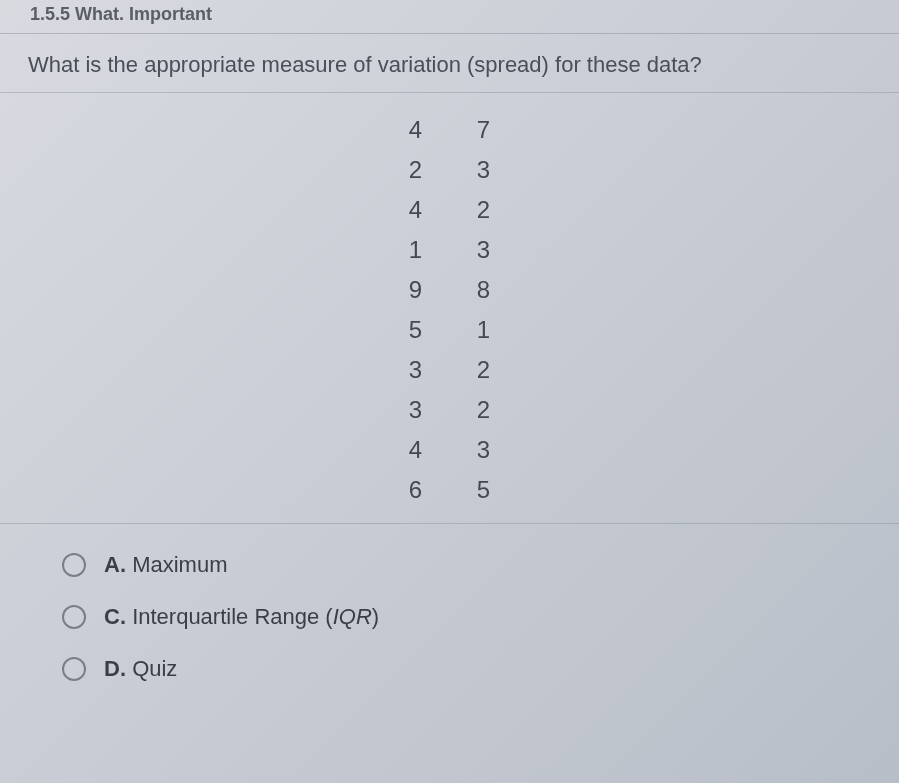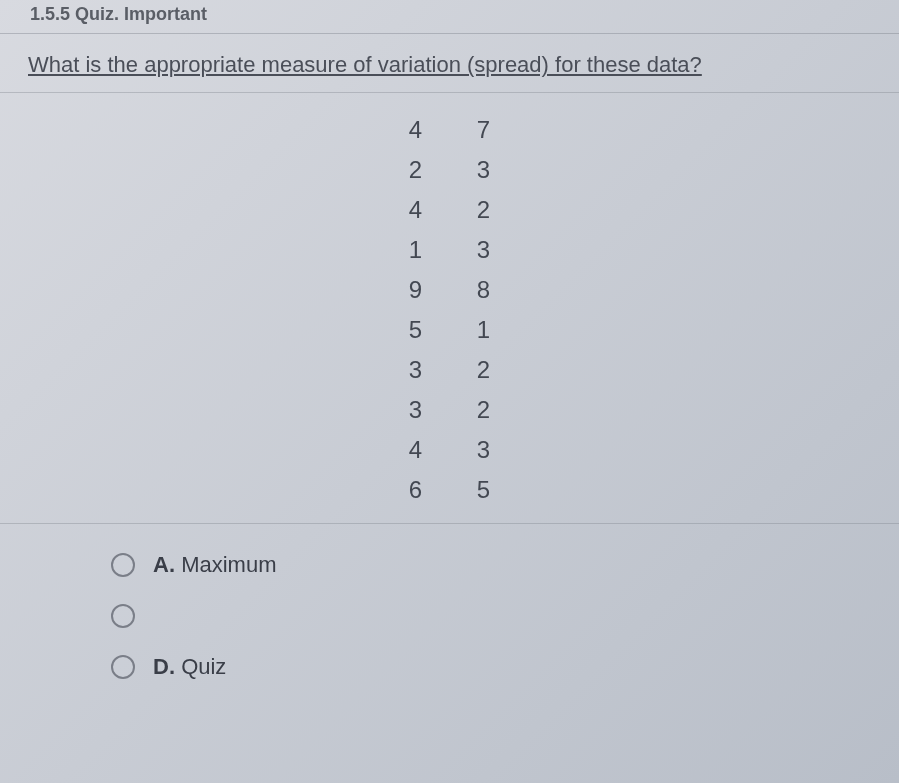--- a/index.html
+++ b/index.html
@@ -23,21 +23,20 @@
     padding: 4px 30px 8px 30px;
     border-bottom: 1px solid rgba(120,125,135,0.4);
     filter: blur(0.6px);
   }
   .question {
     padding: 18px 37px 14px 28px;
     color: #4a4e58;
     font-size: 22px;
     border-bottom: 1px solid rgba(120,125,135,0.35);
     filter: blur(0.4px);
-    text-decoration: underline;
   }
   .data-area {
     display: flex;
     justify-content: center;
     padding: 22px 0 18px 0;
     border-bottom: 1px solid rgba(120,125,135,0.35);
   }
   .data-columns {
     display: flex;
     gap: 44px;
@@ -49,21 +48,21 @@
   }
   .data-cell {
     font-size: 24px;
     color: #434852;
     text-align: center;
     width: 24px;
     line-height: 1.25;
     filter: blur(0.3px);
   }
   .options {
-    padding: 28px 40px 0 111px;
+    padding: 28px 40px 0 62px;
   }
   .option {
     display: flex;
     align-items: center;
     gap: 18px;
     margin-bottom: 26px;
     cursor: pointer;
   }
   .radio {
     width: 24px;
@@ -80,21 +79,21 @@
   .option-label .letter {
     font-weight: bold;
   }
   .italic { font-style: italic; }
 </style>
 </head>
 <body>
 
 <div class="page">
 
-  <div class="top-fragment">1.5.5 Quiz. Important</div>
+  <div class="top-fragment">1.5.5 What. Important</div>
 
   <div class="question">What is the appropriate measure of variation (spread) for these data?</div>
 
   <div class="data-area">
     <div class="data-columns">
       <div class="data-col">
         <span class="data-cell">4</span>
         <span class="data-cell">2</span>
         <span class="data-cell">4</span>
         <span class="data-cell">1</span>
@@ -123,20 +122,24 @@
   <div class="options">
     <div class="option">
       <div class="radio"></div>
       <div class="option-label">
         <span class="letter">A.</span>
         <span>Maximum</span>
       </div>
     </div>
     <div class="option">
       <div class="radio"></div>
+      <div class="option-label">
+        <span class="letter">C.</span>
+        <span>Interquartile Range (<span class="italic">IQR</span>)</span>
+      </div>
     </div>
     <div class="option">
       <div class="radio"></div>
       <div class="option-label">
         <span class="letter">D.</span>
         <span>Quiz</span>
       </div>
     </div>
   </div>
 

